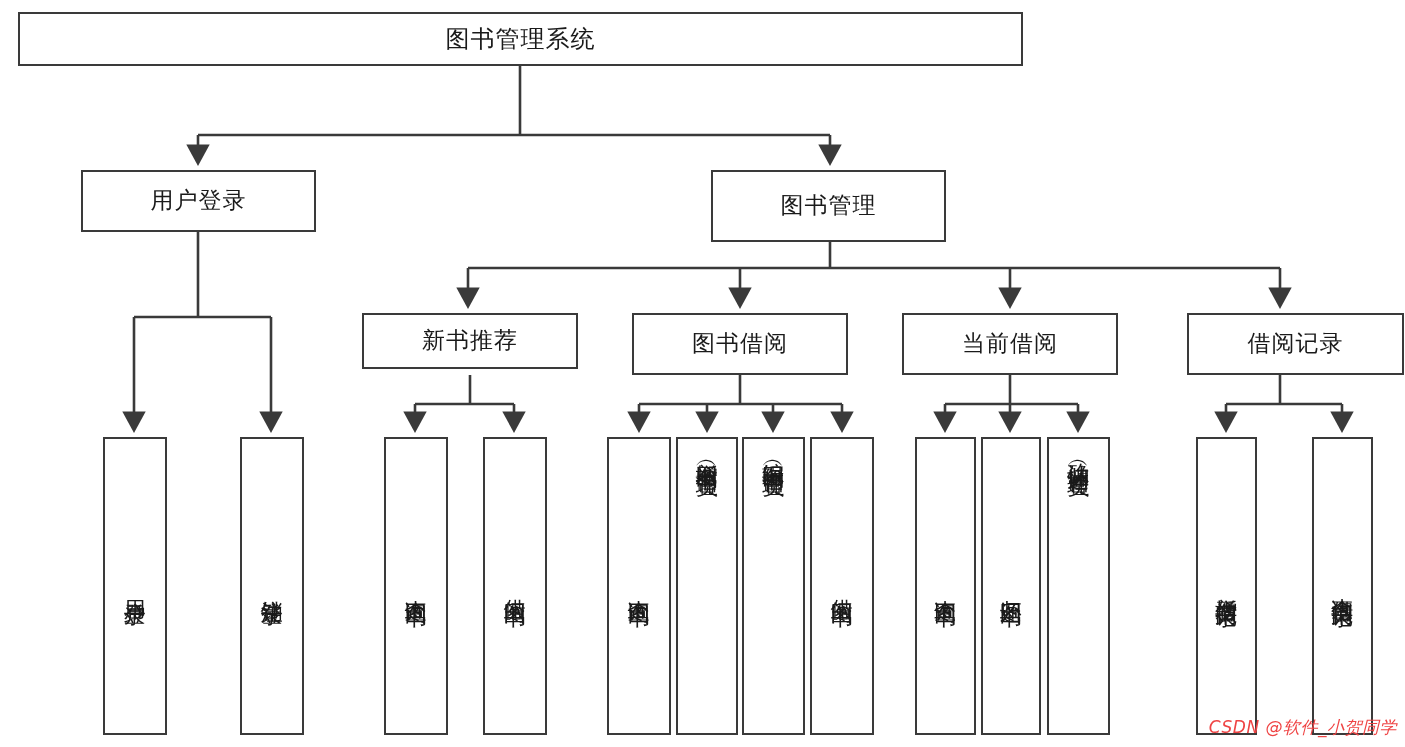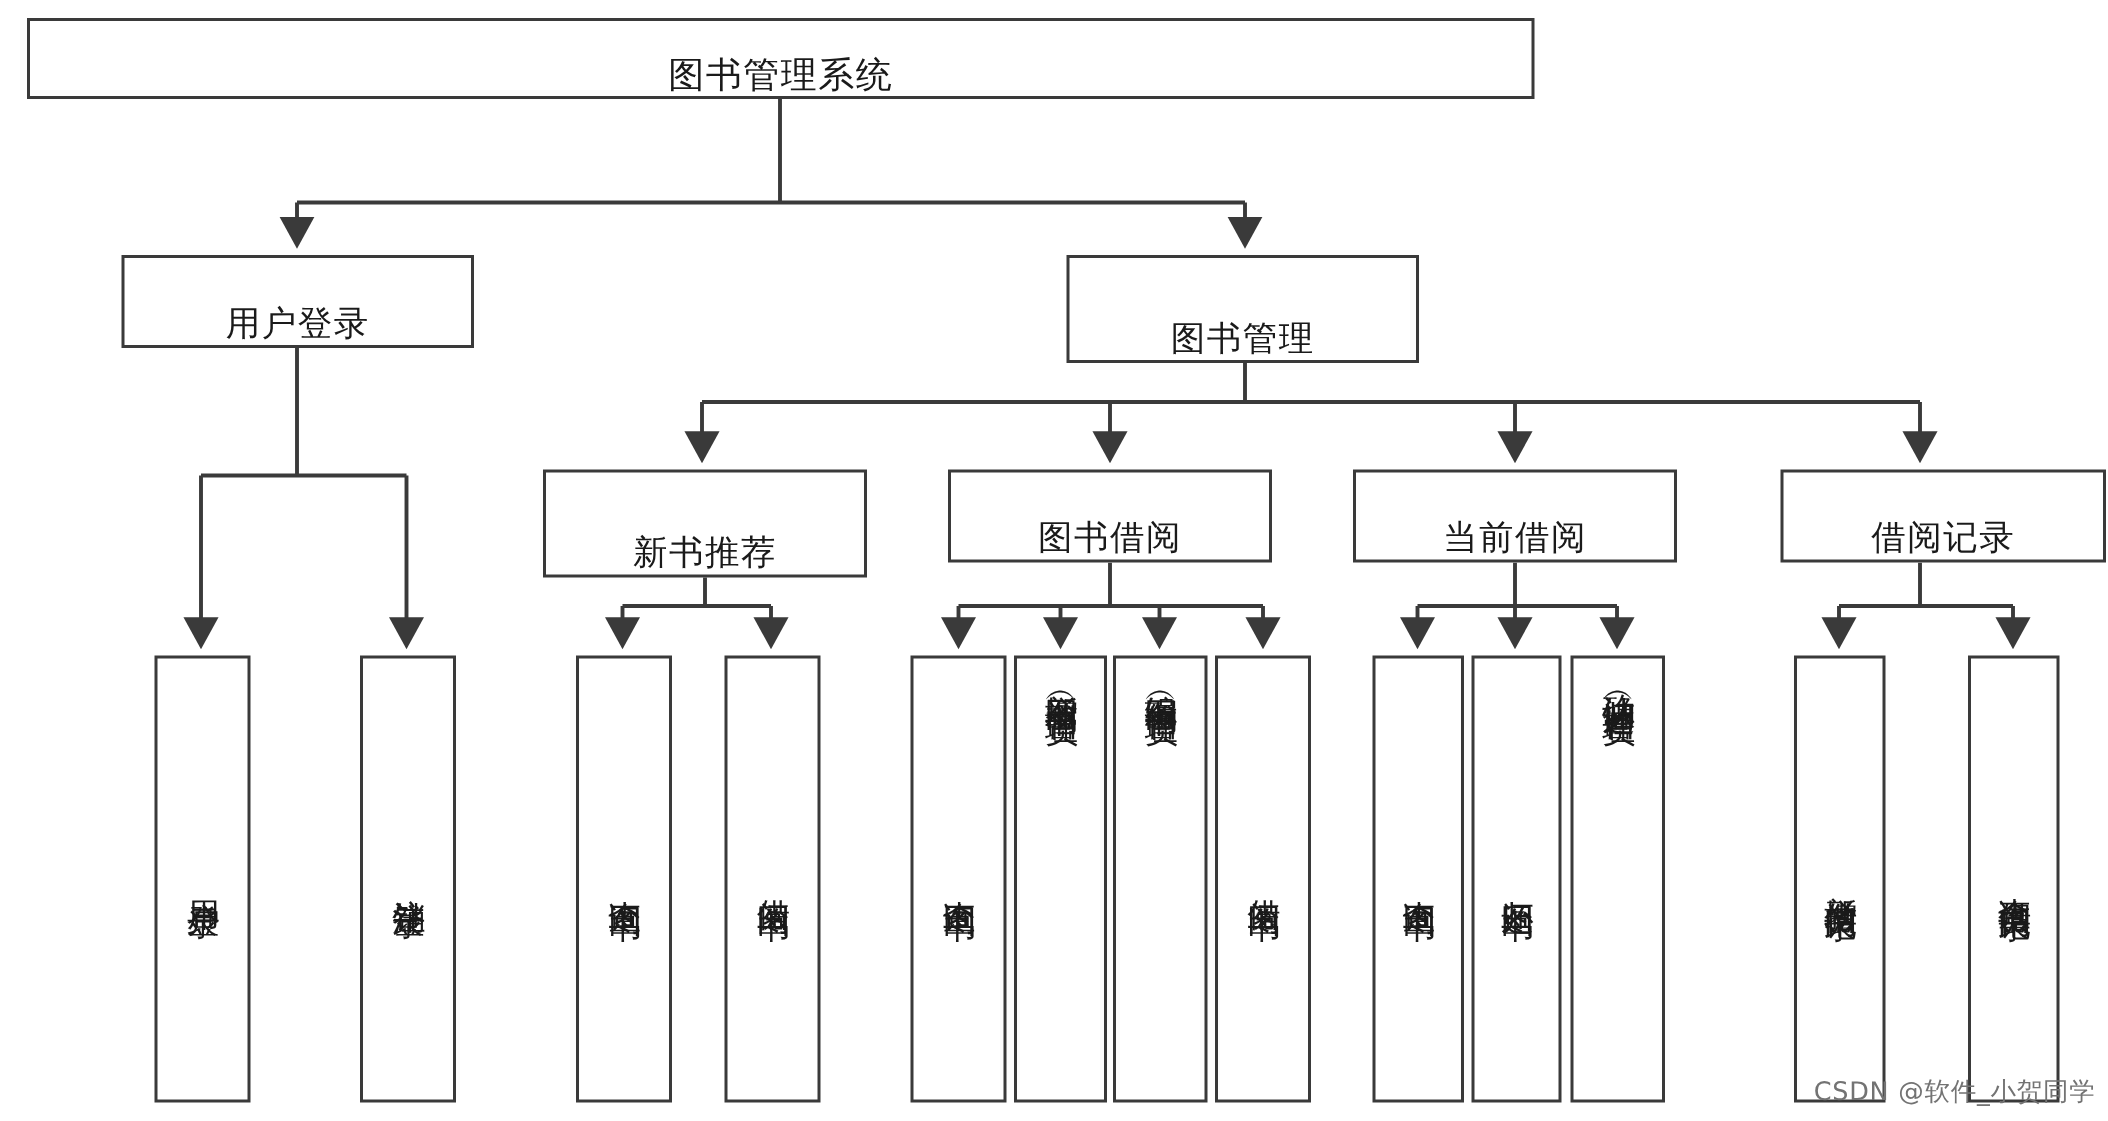--- a/index.html
+++ b/index.html
@@ -25,21 +25,21 @@
     width: 1405px;
     height: 747px;
     pointer-events: none;
   }
   .node {
     position: absolute;
     box-sizing: border-box;
     background: #ffffff;
     border: 2px solid #3a3a3a;
     display: flex;
-    align-items: flex-end;
+    align-items: center;
     justify-content: center;
     color: #1a1a1a;
   }
   .node .label {
     display: block;
     text-align: center;
     line-height: 1.18;
     white-space: nowrap;
   }
   
@@ -68,24 +68,25 @@
   
   .node.vert.centered {
     align-items: center;
     padding-top: 0;
   }
   .watermark {
     position: absolute;
     right: 8px;
     bottom: 8px;
     font-size: 17px;
-    color: #737373;
+    color: #ef4444;
     letter-spacing: 0.5px;
     white-space: nowrap;
     user-select: none;
+    font-style: italic;
   }
 </style>
 </head>
 <body>
 
 <div id="canvas">
 
   <svg class="wires" viewBox="0 0 1405 747" xmlns="http://www.w3.org/2000/svg">
     <defs>
       <marker id="arrow" viewBox="0 0 12 12" refX="9" refY="6" markerWidth="9" markerHeight="9" orient="auto-start-reverse">
@@ -140,21 +141,21 @@
     <span class="label">图书管理系统</span>
   </div>
 
   <div class="node horiz" style="left:81px; top:170px; width:235px; height:62px;">
     <span class="label">用户登录</span>
   </div>
   <div class="node horiz" style="left:711px; top:170px; width:235px; height:72px;">
     <span class="label">图书管理</span>
   </div>
 
-  <div class="node horiz" style="left:362px; top:313px; width:216px; height:72px;">
+  <div class="node horiz" style="left:362px; top:313px; width:216px; height:56px;font-family:Liberation Serif, serif;">
     <span class="label">新书推荐</span>
   </div>
   <div class="node horiz" style="left:632px; top:313px; width:216px; height:62px;">
     <span class="label">图书借阅</span>
   </div>
   <div class="node horiz" style="left:902px; top:313px; width:216px; height:62px;">
     <span class="label">当前借阅</span>
   </div>
   <div class="node horiz" style="left:1171px; top:313px; width:217px; height:62px;margin-left:16px;">
     <span class="label">借阅记录</span>

